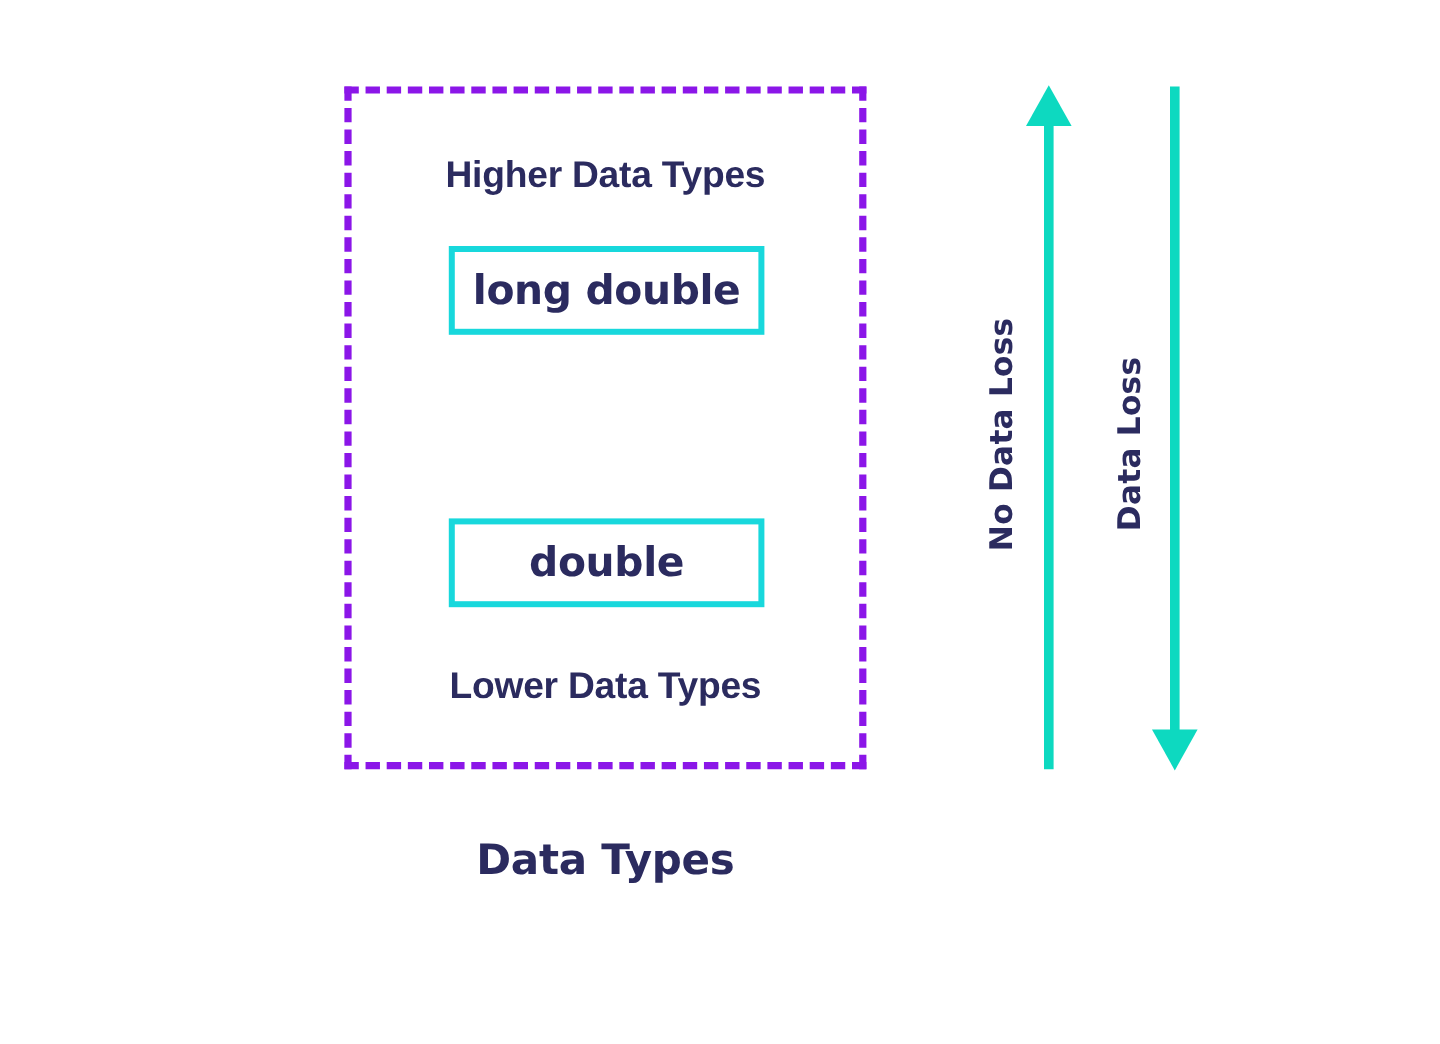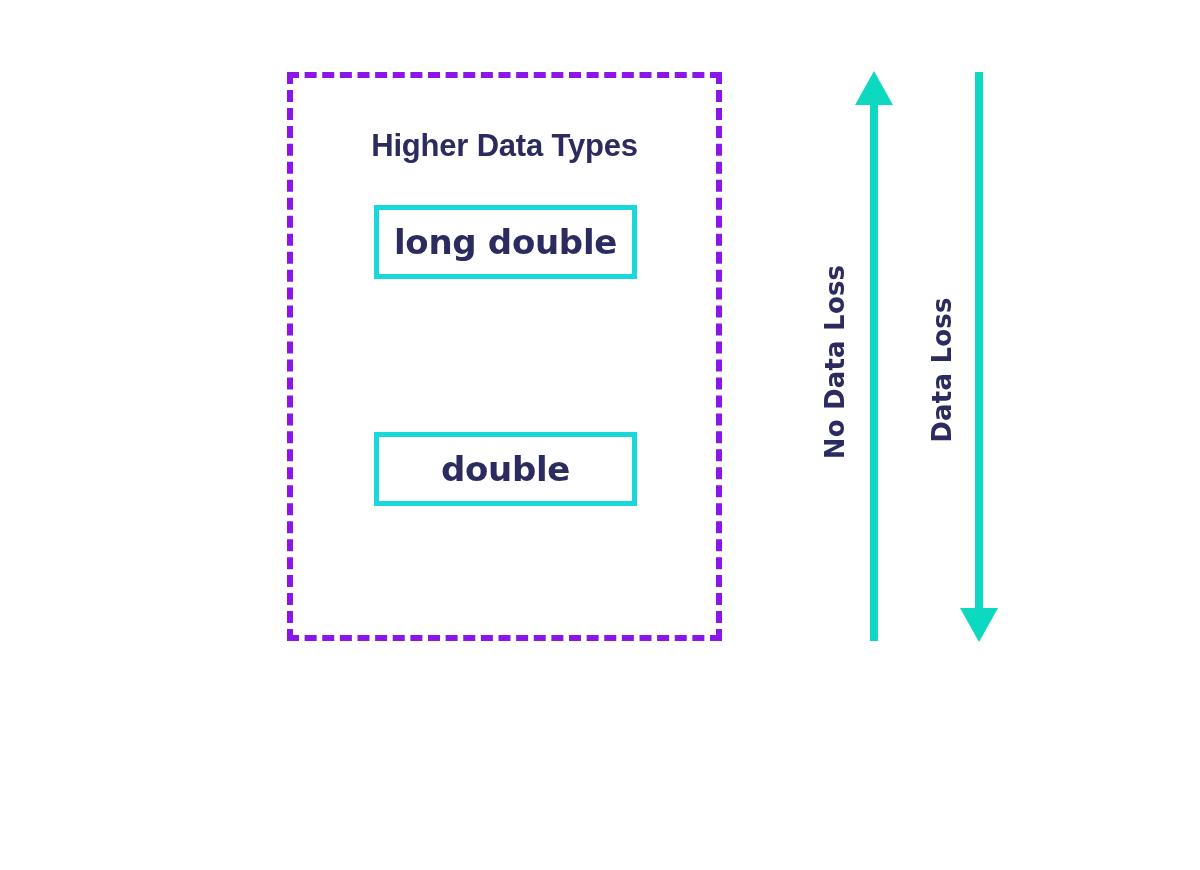--- a/index.html
+++ b/index.html
@@ -131,34 +131,36 @@
 
   <div class="type-box box-long-double">
     <span class="type-label">long double</span>
   </div>
 
 
   <div class="type-box box-float">
     <span class="type-label">double</span>
   </div>
 
+  <div class="section-caption caption-lower">Lower Data Types</div>
 
   <svg class="arrow-svg" viewBox="0 0 1200 870">
 
     <g>
       <line x1="874" y1="104" x2="874" y2="641" stroke="#0dd9c0" stroke-width="8" stroke-linecap="butt"></line>
       <polygon points="874,71 893,105 855,105" fill="#0dd9c0"></polygon>
     </g>
 
     <g>
       <line x1="979" y1="72" x2="979" y2="610" stroke="#0dd9c0" stroke-width="8" stroke-linecap="butt"></line>
       <polygon points="979,642 960,608 998,608" fill="#0dd9c0"></polygon>
     </g>
   </svg>
 
   <div class="arrow-label label-no-data-loss">No Data Loss</div>
 
   <div class="arrow-label label-data-loss">Data Loss</div>
 
   <div class="bottom-title">
+    <span class="title-line">Data Types</span>
   </div>
 
 </div>
 
 </body></html>

